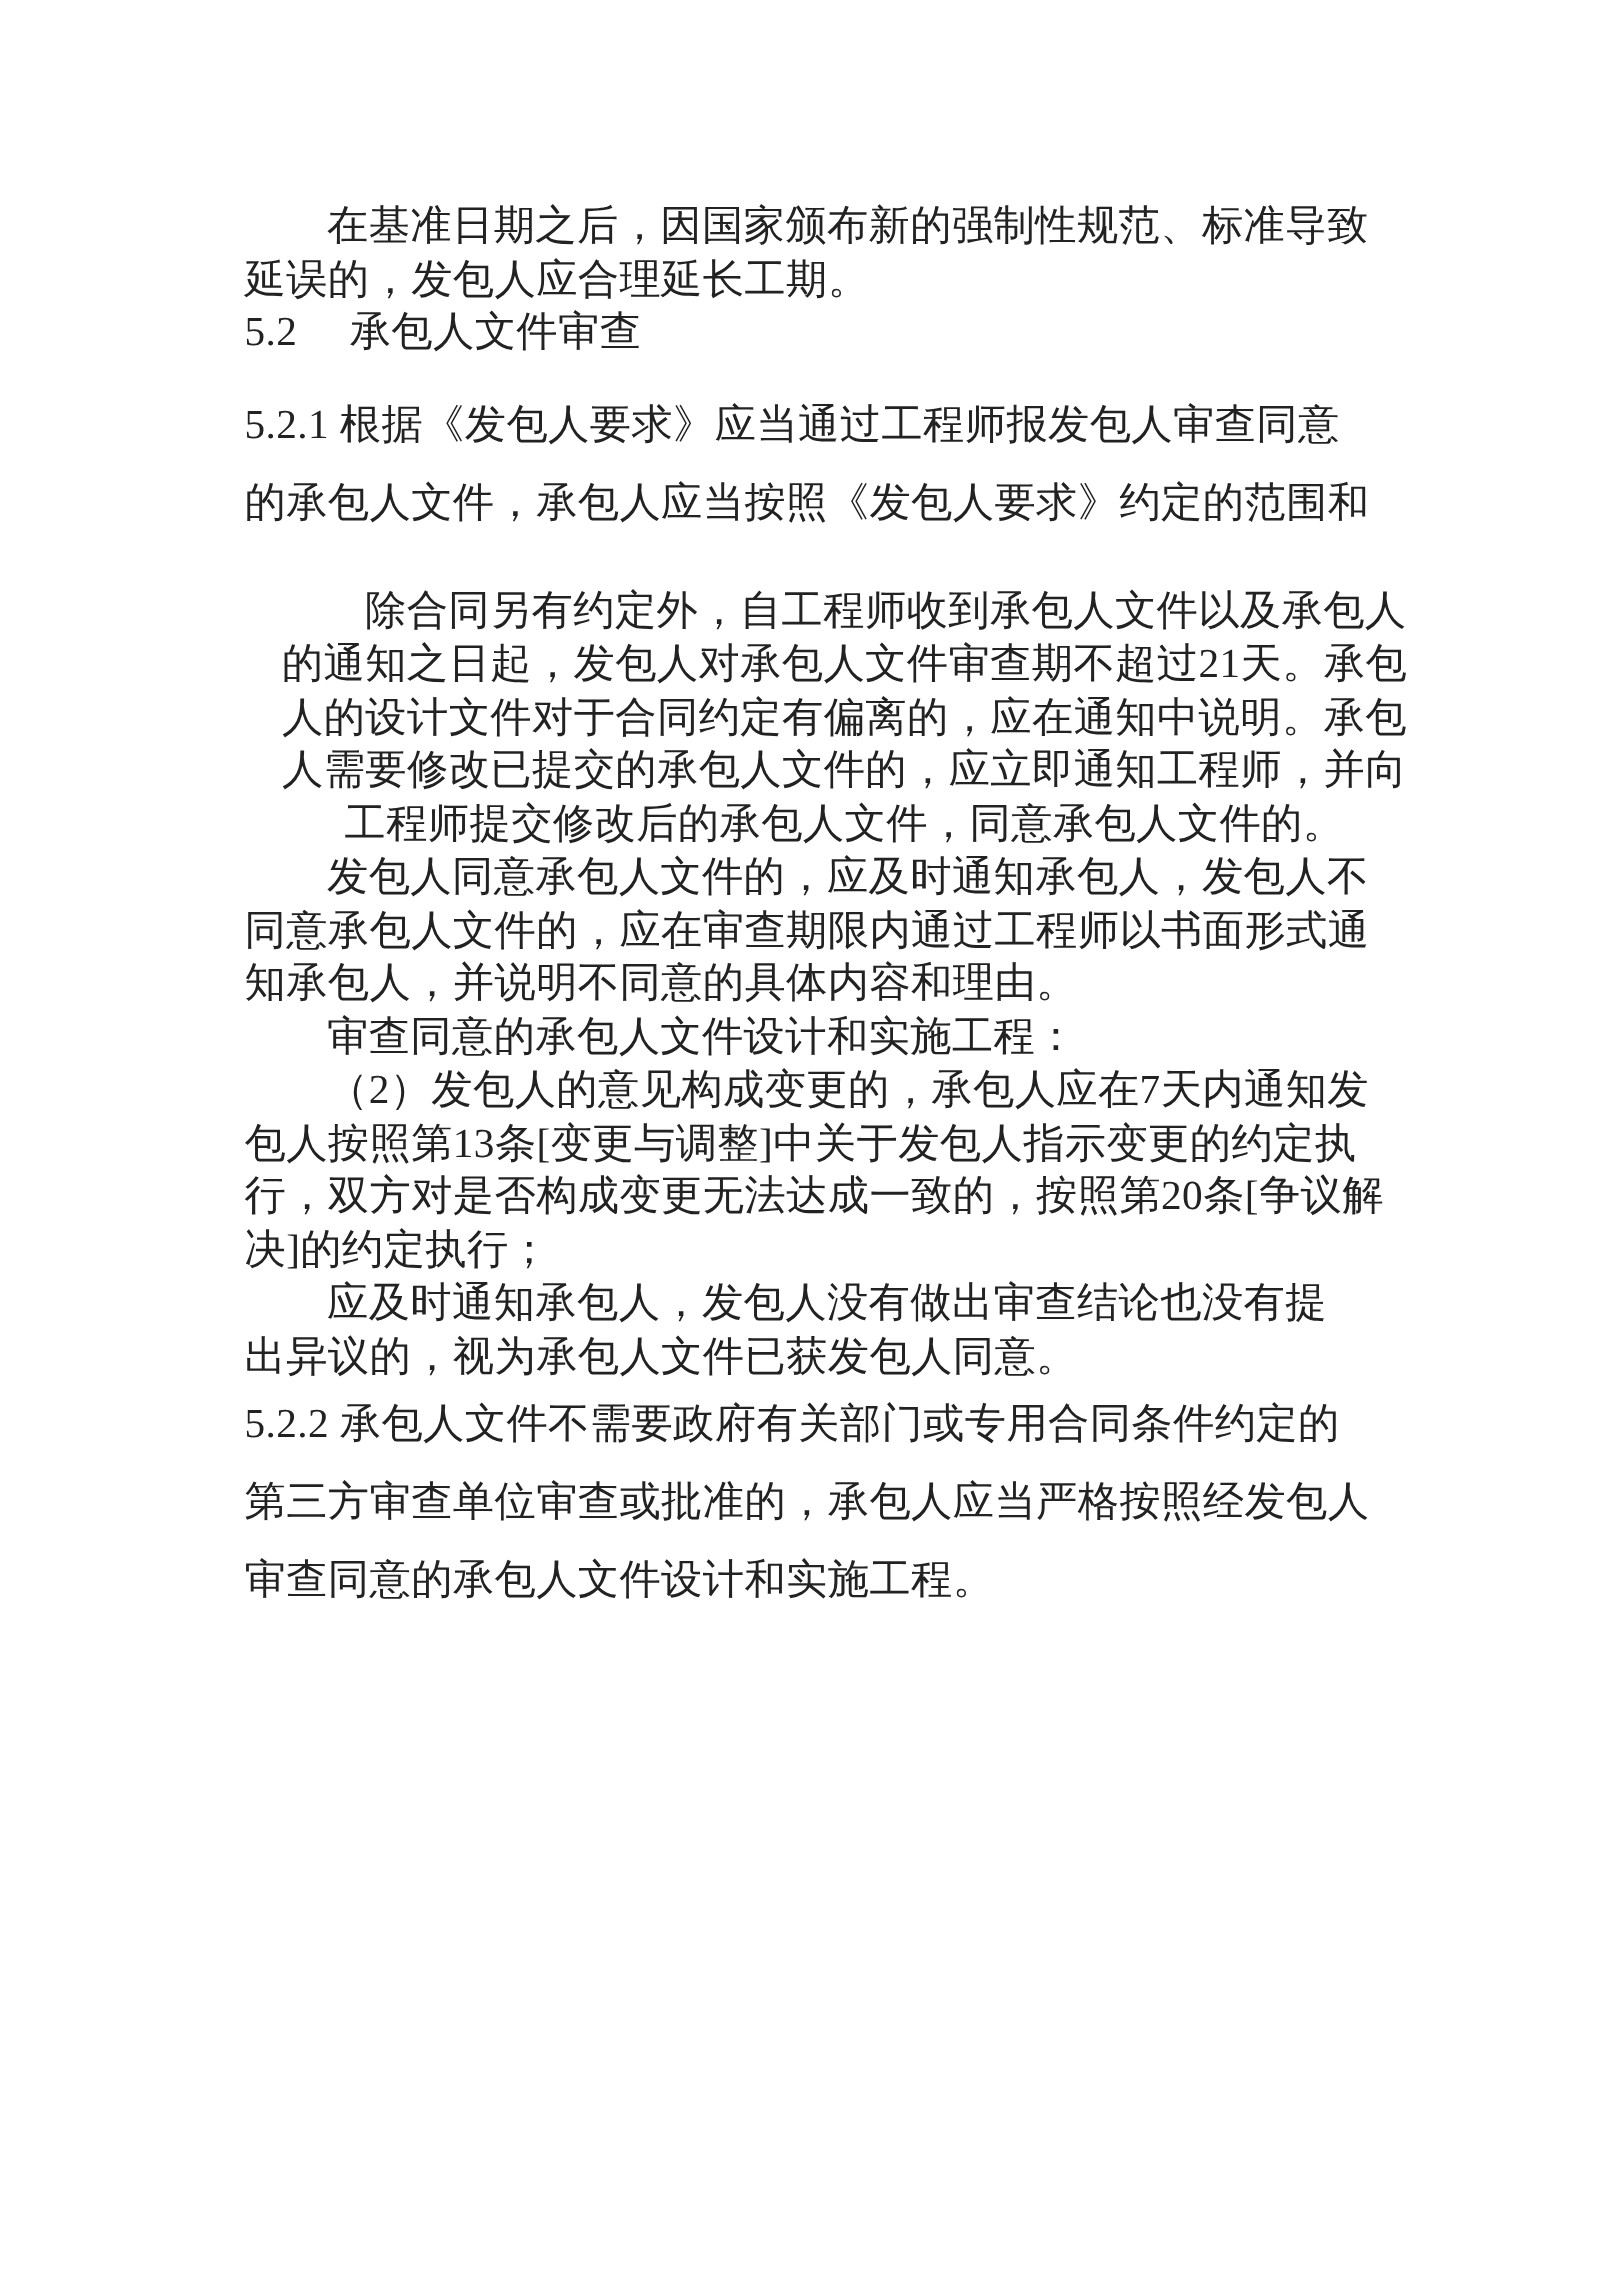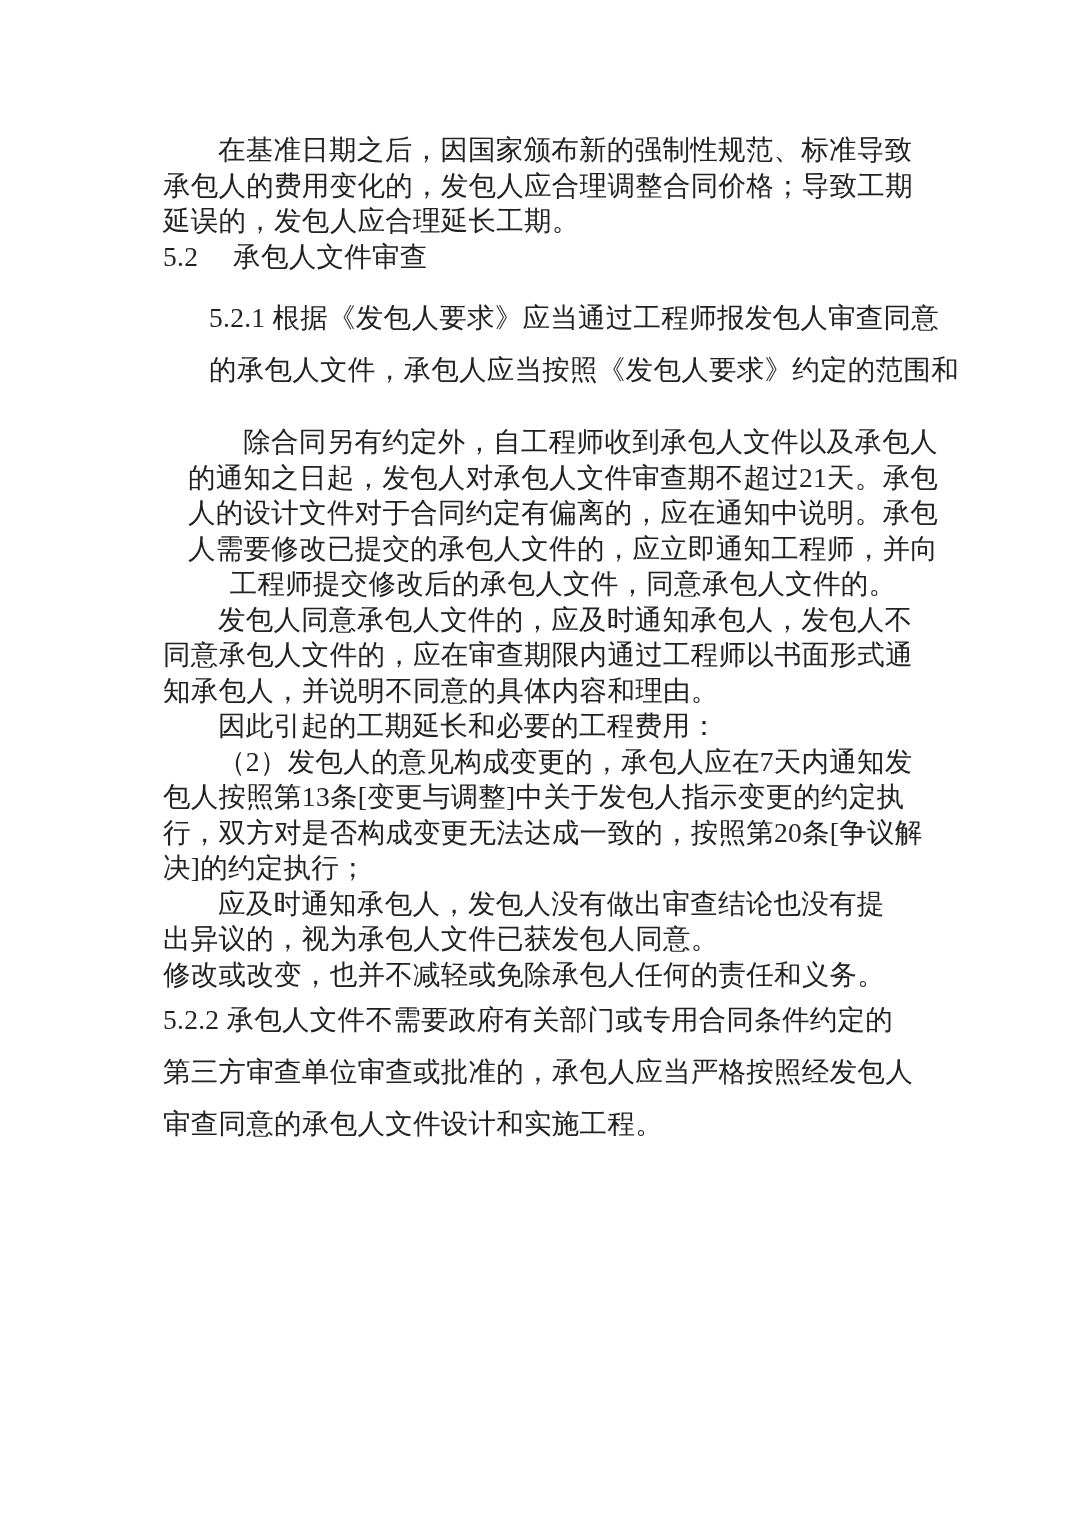--- a/index.html
+++ b/index.html
@@ -26,33 +26,32 @@
   }
   .para { margin: 0; }
   .line {
     white-space: nowrap;
     letter-spacing: 0.01em;
   }
   
   .dense .line { line-height: 35.5px; }
   
   .loose .line { line-height: 52px; }
-  .para.m-top-sec   { margin-top: 18px; margin-left: 46px; }
+  .para.m-top-sec   { margin-top: 18px; }
   .para.m-top-body  { margin-top: 28px; text-align: center; }
   .para.m-top-tail  { margin-top: 2px; }
   .line.indent { text-indent: 2em; }
 </style>
 </head>
 <body>
 
 <div class="page">
   <div class="doc" id="doc">
       <div class="para dense">
         <div class="line indent">在基准日期之后，因国家颁布新的强制性规范、标准导致</div>
-        <div class="line">承包人的费用变化的，发包人应合理调整合同价格；导致工期</div>
         <div class="line">延误的，发包人应合理延长工期。</div>
       </div>
       <div class="para dense">
         <div class="line">5.2　 承包人文件审查</div>
       </div>
       <div class="para loose m-top-sec">
         <div class="line">5.2.1 根据《发包人要求》应当通过工程师报发包人审查同意</div>
         <div class="line">的承包人文件，承包人应当按照《发包人要求》约定的范围和</div>
       </div>
       <div class="para dense m-top-body">
@@ -61,34 +60,33 @@
         <div class="line">人的设计文件对于合同约定有偏离的，应在通知中说明。承包</div>
         <div class="line">人需要修改已提交的承包人文件的，应立即通知工程师，并向</div>
         <div class="line">工程师提交修改后的承包人文件，同意承包人文件的。</div>
       </div>
       <div class="para dense">
         <div class="line indent">发包人同意承包人文件的，应及时通知承包人，发包人不</div>
         <div class="line">同意承包人文件的，应在审查期限内通过工程师以书面形式通</div>
         <div class="line">知承包人，并说明不同意的具体内容和理由。</div>
       </div>
       <div class="para dense">
-        <div class="line indent">因此引起的工期延长和必要的工程费用：</div>
+        <div class="line indent">审查同意的承包人文件设计和实施工程：</div>
       </div>
       <div class="para dense">
         <div class="line indent">（2）发包人的意见构成变更的，承包人应在7天内通知发</div>
         <div class="line">包人按照第13条[变更与调整]中关于发包人指示变更的约定执</div>
         <div class="line">行，双方对是否构成变更无法达成一致的，按照第20条[争议解</div>
         <div class="line">决]的约定执行；</div>
       </div>
       <div class="para dense">
         <div class="line indent">应及时通知承包人，发包人没有做出审查结论也没有提</div>
         <div class="line">出异议的，视为承包人文件已获发包人同意。</div>
       </div>
       <div class="para dense">
-        <div class="line">修改或改变，也并不减轻或免除承包人任何的责任和义务。</div>
       </div>
       <div class="para loose m-top-tail">
         <div class="line">5.2.2 承包人文件不需要政府有关部门或专用合同条件约定的</div>
         <div class="line">第三方审查单位审查或批准的，承包人应当严格按照经发包人</div>
         <div class="line">审查同意的承包人文件设计和实施工程。</div>
       </div>
     </div>
 </div>
 
 </body></html>

